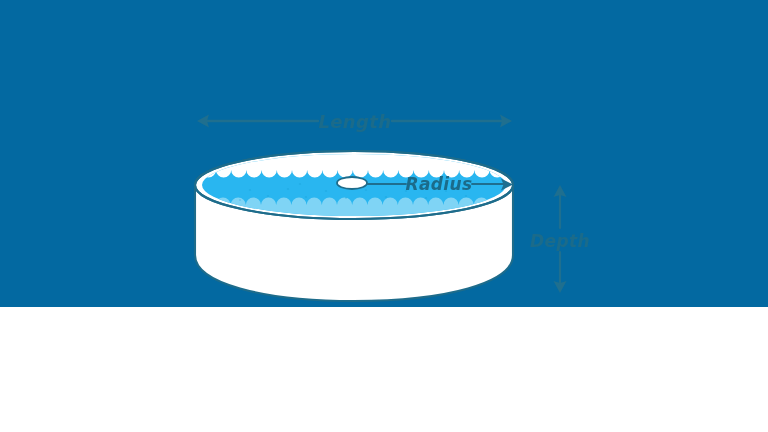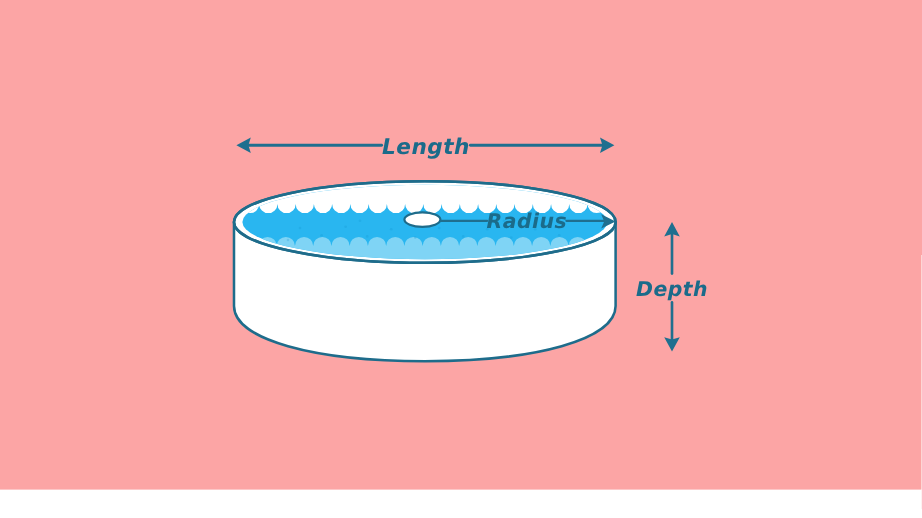--- a/index.html
+++ b/index.html
@@ -10,22 +10,22 @@
   }
   body {
     width: 768px;
     height: 432px;
     overflow: hidden;
     font-family: "DejaVu Sans", sans-serif;
   }
   #diagram-root {
     position: relative;
     width: 768px;
-    height: 408px;
-    background: #fca5a5;
+    height: 307px;
+    background: #0369a1;
   }
   #pool-svg {
     position: absolute;
     left: 0;
     top: 0;
     width: 768px;
     height: 432px;
     display: block;
   }
   .dim-label {

